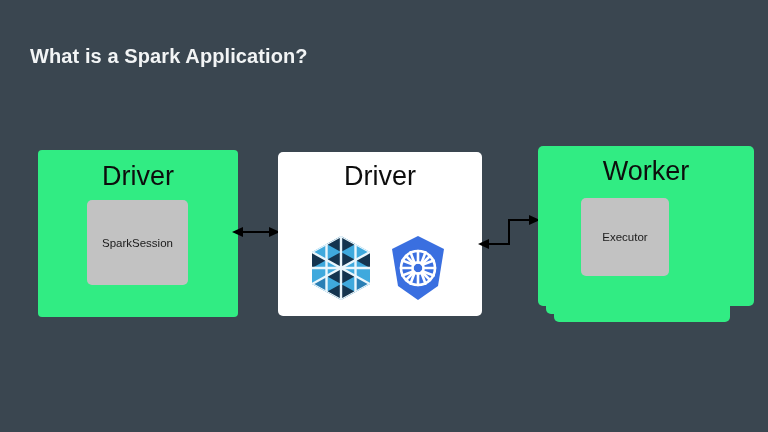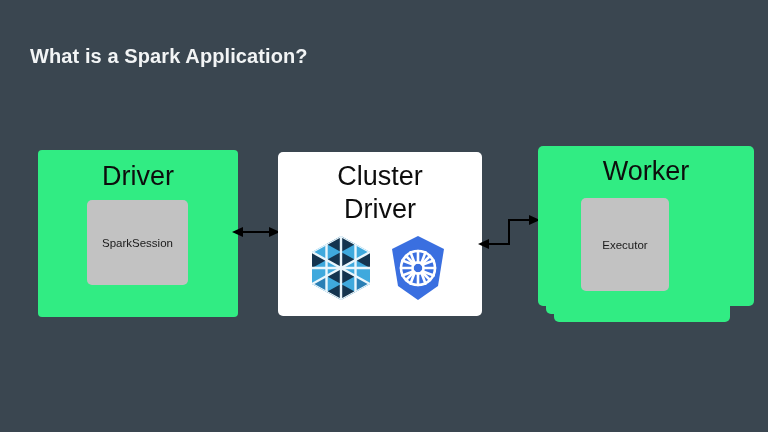--- a/index.html
+++ b/index.html
@@ -119,21 +119,21 @@
   }
   #worker-card-back  { left: 16px; top: 16px; }
   #worker-card-mid   { left: 8px;  top: 8px;  }
   #worker-card-front { left: 0;    top: 0; padding-left: 40px;    }
   #worker-title { top: 10px; }
   #executor-box {
     position: absolute;
     left: 43px;
     top: 52px;
     width: 88px;
-    height: 93px;
+    height: 78px;
     background: #c2c2c2;
     border-radius: 5px;
     display: flex;
     align-items: center;
     justify-content: center;
   }
   #executor-label {
     font-size: 11.5px;
     color: #1a1a1a;
     white-space: nowrap;
@@ -163,21 +163,20 @@
   <div class="connector" id="connector-driver-cluster">
     <svg width="48" height="20" viewBox="0 0 48 20" aria-hidden="true">
       <line x1="9" y1="10" x2="39" y2="10" stroke="#000000" stroke-width="2"></line>
       <polygon points="0,10 11,5 11,15" fill="#000000"></polygon>
       <polygon points="48,10 37,5 37,15" fill="#000000"></polygon>
     </svg>
   </div>
 
   <div class="node" id="cluster-box">
     <div class="node-title" id="cluster-title">
-      <div>Cluster</div>
       <div>Driver</div>
     </div>
 
     <div id="cluster-logos">
 
       <svg class="logo" id="mesos-logo" width="58" height="64" viewBox="0 0 58 64">
         <defs>
           <clipPath id="hexclip">
             <polygon points="29,0 58,16 58,48 29,64 0,48 0,16"></polygon>
           </clipPath>

